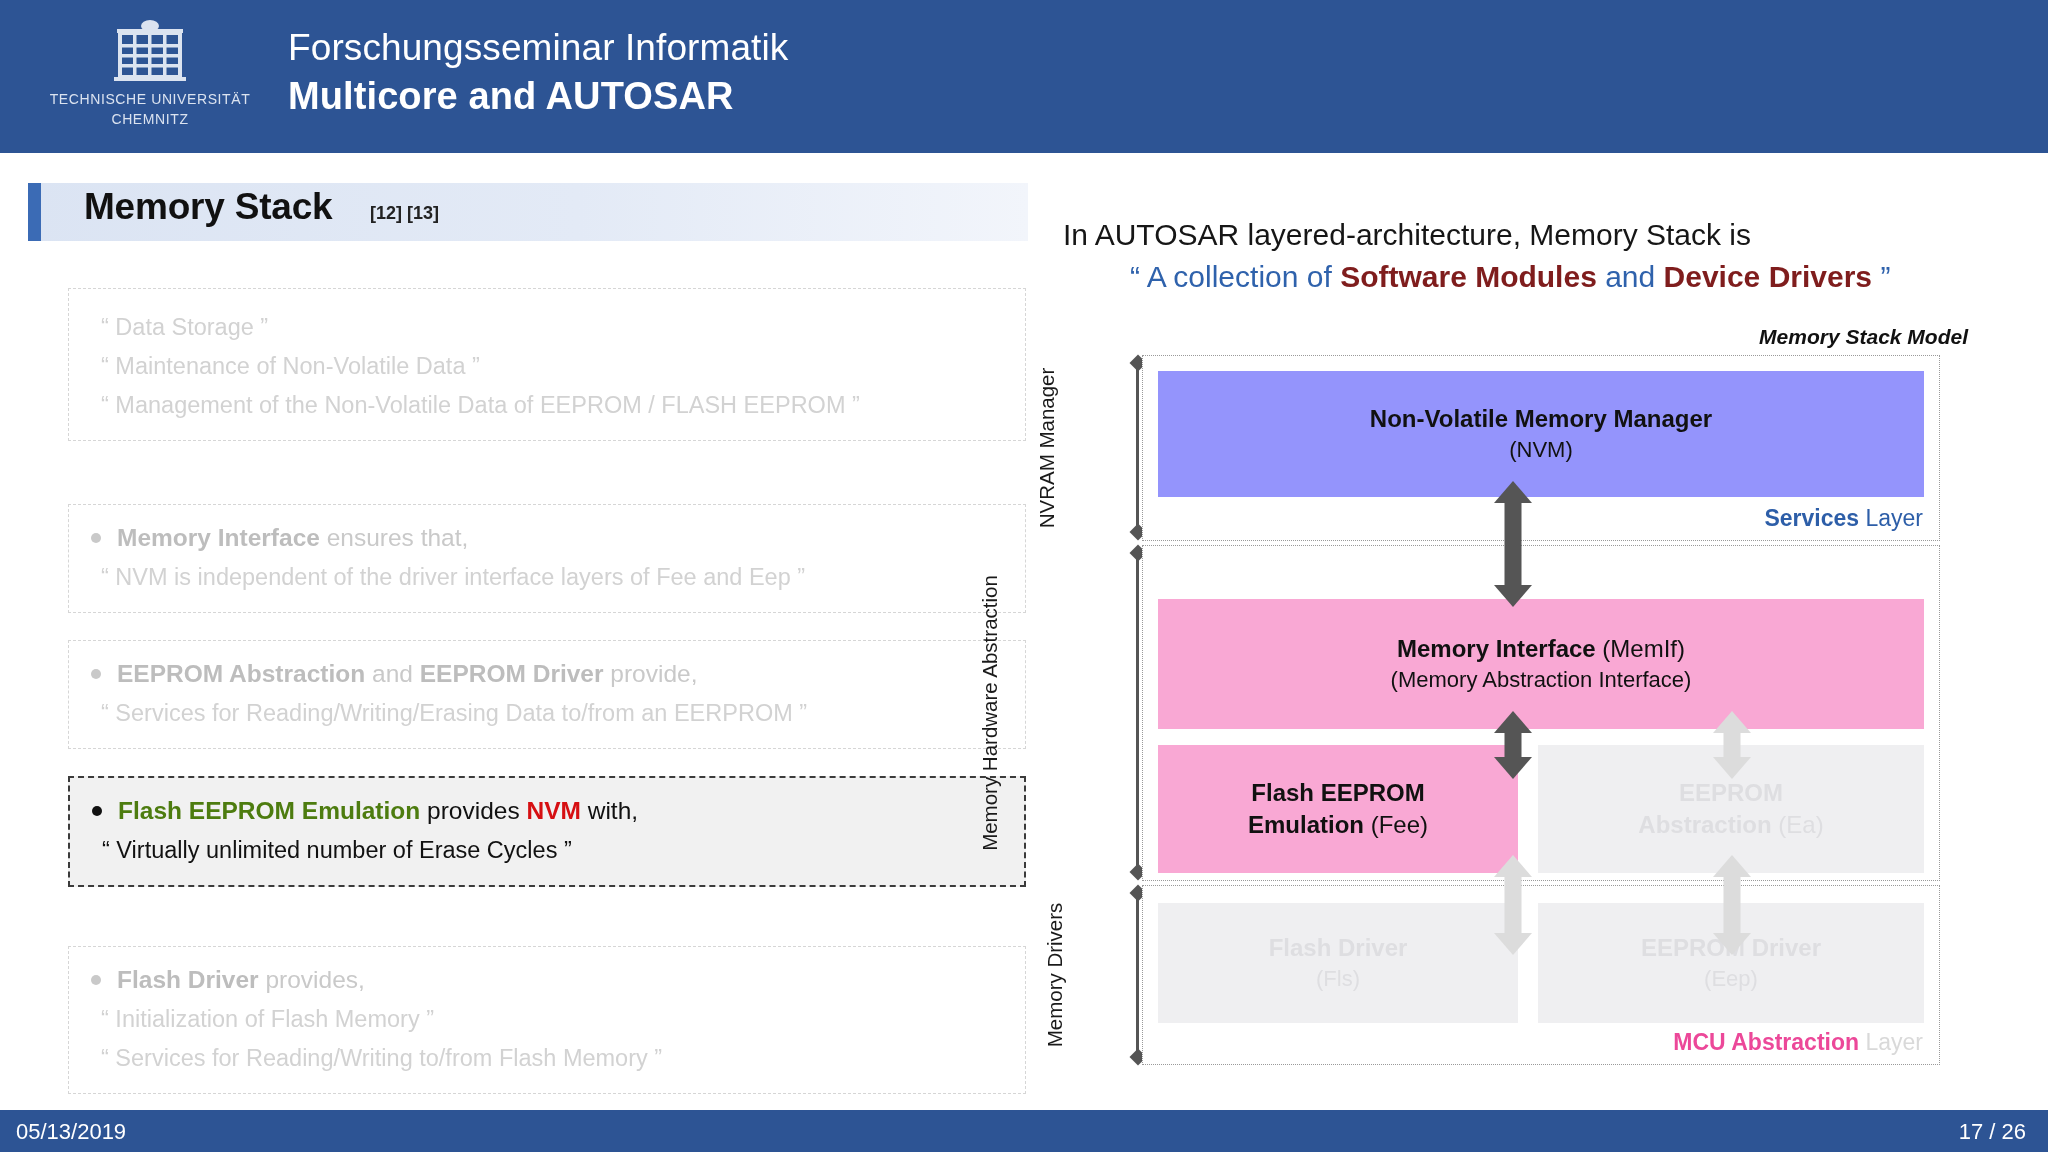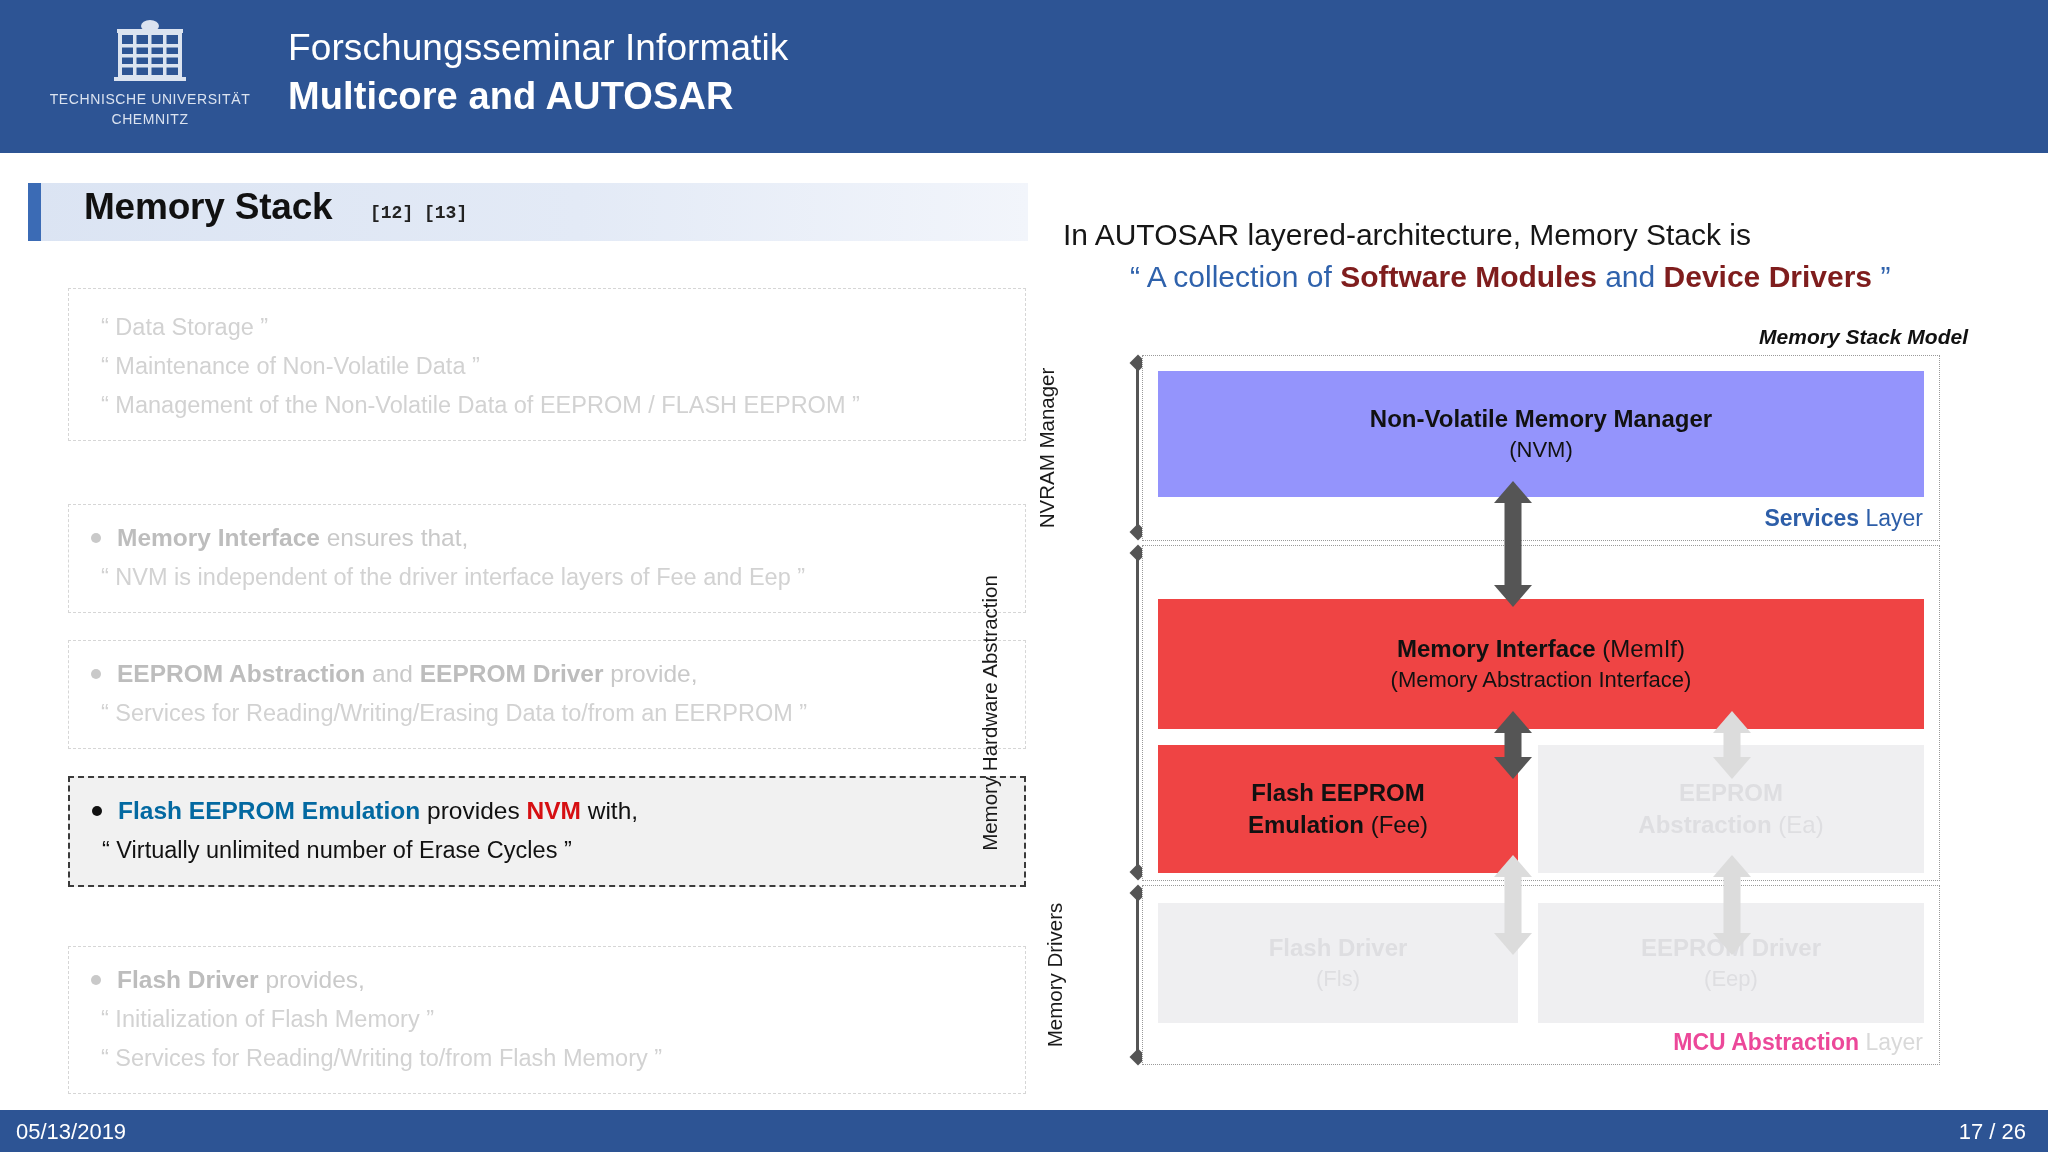--- a/index.html
+++ b/index.html
@@ -44,21 +44,21 @@
   .title-accent {
     position:absolute; left:28px; top:183px; width:13px; height:58px;
     background:#3b6bb5;
   }
   .title-text {
     position:absolute; left:84px; top:186px;
     font-size:37px; font-weight:700; color:#111; letter-spacing:-.2px;
   }
   .title-refs {
     position:absolute; left:370px; top:203px;
-    font-size:18px; font-weight:700; color:#222;font-family:Liberation Mono, monospace;
+    font-size:18px; font-weight:700; color:#222;
   }
 
   
   .blocks { position:absolute; left:68px; top:288px; width:958px; }
   .blk {
     position:absolute; left:0; width:958px;
     border:1px dashed #d6d6d6;
     padding:16px 22px 18px 22px;
     background:transparent;
   }
@@ -70,21 +70,21 @@
     font-size:24.5px; line-height:1.38; color:#c9c9c9; white-space:nowrap;
   }
   .blk.active .blk-head { color:#111; }
   .blk-head .dot {
     display:inline-block; width:10px; height:10px; border-radius:50%;
     background:#c9c9c9; vertical-align:middle; margin-right:16px; margin-bottom:4px;
   }
   .blk.active .blk-head .dot { background:#111; }
   .b { font-weight:700; }
   .blk-head .b { color:#bdbdbd; }
-  .blk.active .blk-head .b.blue { color:#0369a1; }
+  .blk.active .blk-head .b.blue { color:#4d7c0f; }
   .blk.active .blk-head .b.red { color:#d60f12; }
   .blk-sub {
     font-size:23.5px; line-height:1.40; color:#d2d2d2;
     margin-top:6px; padding-left:10px; white-space:nowrap;
   }
   .blk.active .blk-sub { color:#111; }
 
   
   .intro1 {
     position:absolute; left:1063px; top:218px;
@@ -134,21 +134,21 @@
   .layer-tag.muted .b { color:#ec4899; }
 
   .box {
     position:absolute; display:flex; flex-direction:column;
     align-items:center; justify-content:center; text-align:center;
   }
   .box .l1 { font-size:24px; font-weight:700; color:#111; line-height:1.35; }
   .box .l1 .nb { font-weight:400; }
   .box .l2 { font-size:22px; font-weight:400; color:#111; line-height:1.35; }
   .box.purple { background:#9494fc; }
-  .box.teal   { background:#ef4444; }
+  .box.teal   { background:#f9a8d4; }
   .box.ghost  { background:#efeff1; }
   .box.ghost .l1, .box.ghost .l2 { color:#dedee1; }
 
   
   .arrow { position:absolute; }
   .arrow .shaft { position:absolute; left:50%; transform:translateX(-50%); width:17px; }
   .arrow .head { position:absolute; left:50%; transform:translateX(-50%);
                  width:0; height:0; border-left:19px solid transparent; border-right:19px solid transparent; }
   .arrow.dark .shaft { background:#555; }
   .arrow.dark .head.up   { border-bottom:22px solid #555; }

